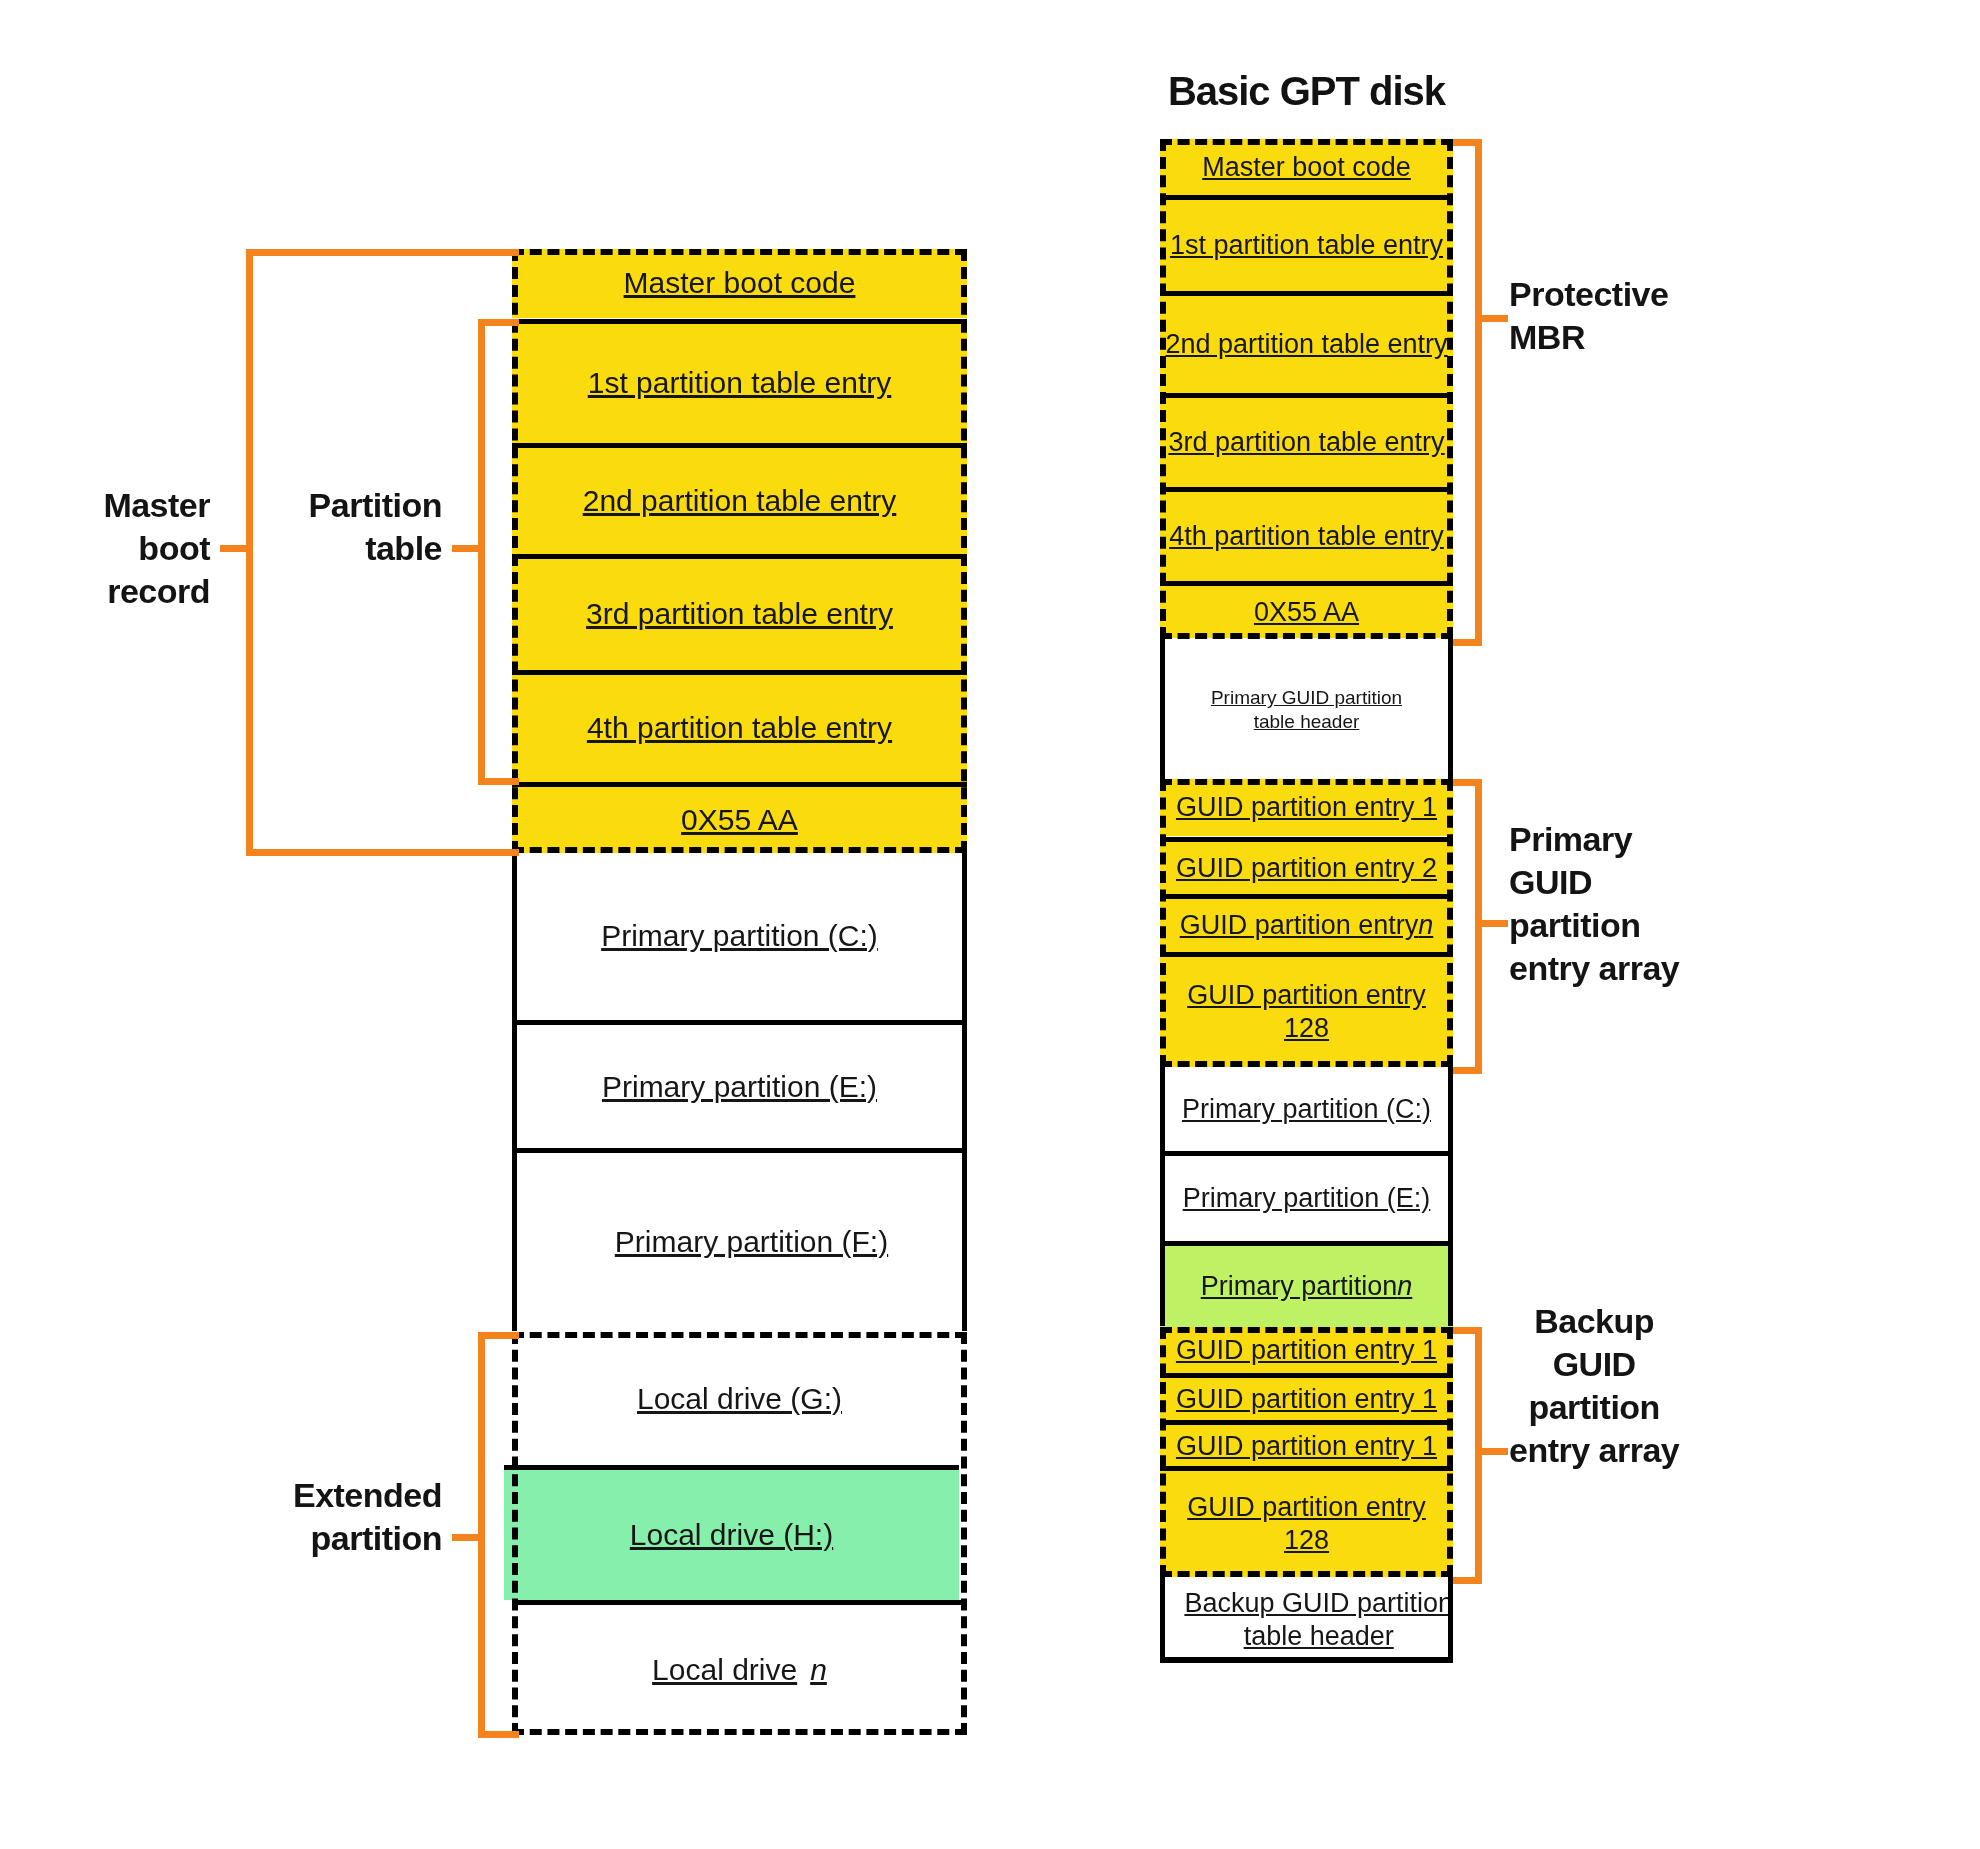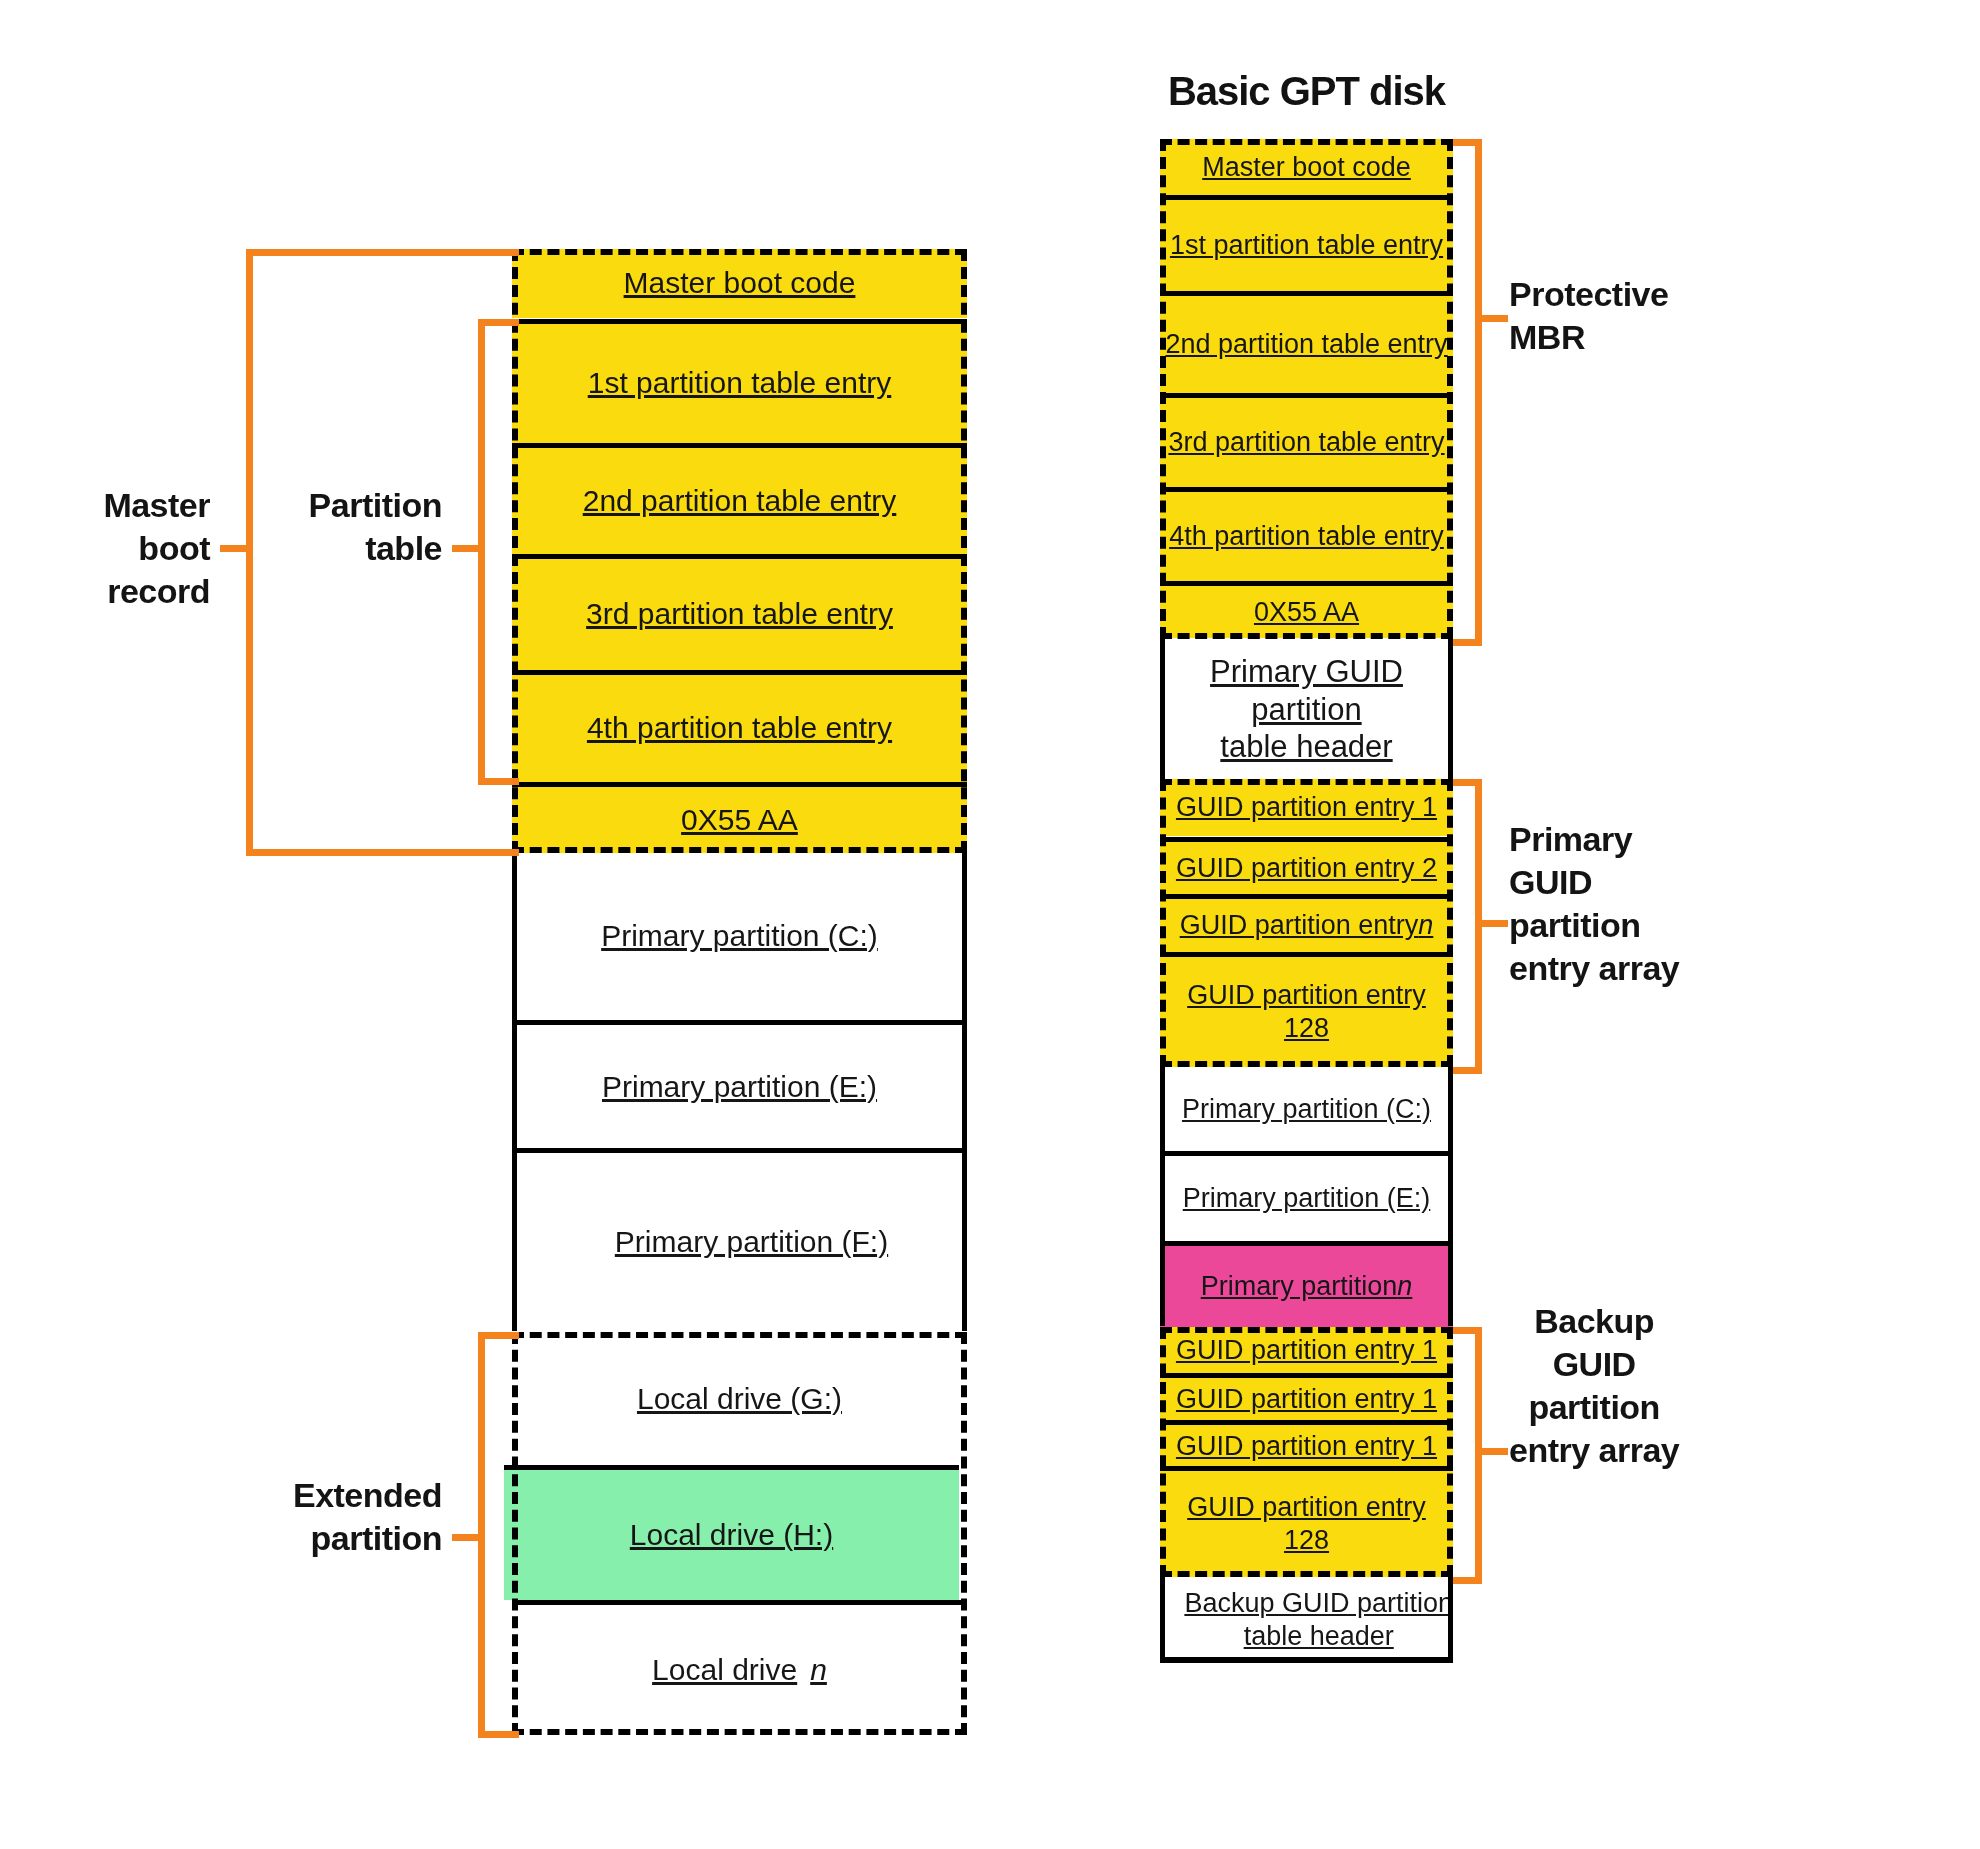--- a/index.html
+++ b/index.html
@@ -71,32 +71,32 @@
       <div class="orange-piece" style="background: rgb(245, 131, 29); left: 452px; top: 1534px; width: 26px; height: 7px;"></div>
       <div class="bracket-label" style="top: 1474px; right: 1538px; text-align: right;">Extended
 partition</div>
       <div class="box" style="left: 1160px; width: 293px; top: 139px; height: 56px; font-size: 27px; background: rgb(250, 219, 13);"><span>Master boot code</span></div>
       <div class="box divided" style="left: 1160px; width: 293px; top: 195px; height: 96px; font-size: 27px; background: rgb(250, 219, 13);"><span>1st partition table entry</span></div>
       <div class="box divided" style="left: 1160px; width: 293px; top: 291px; height: 102px; font-size: 27px; background: rgb(250, 219, 13);"><span>2nd partition table entry</span></div>
       <div class="box divided" style="left: 1160px; width: 293px; top: 393px; height: 94px; font-size: 27px; background: rgb(250, 219, 13);"><span>3rd partition table entry</span></div>
       <div class="box divided" style="left: 1160px; width: 293px; top: 487px; height: 94px; font-size: 27px; background: rgb(250, 219, 13);"><span>4th partition table entry</span></div>
       <div class="box divided" style="left: 1160px; width: 293px; top: 581px; height: 57px; font-size: 27px; background: rgb(250, 219, 13);"><span>0X55 AA</span></div>
       <div class="outline dashed" style="left: 1160px; width: 293px; top: 139px; height: 500px;"></div>
-      <div class="box" style="left: 1160px; width: 293px; top: 639px; height: 141px; font-size: 31px; background: rgb(255, 255, 255);"><span>Primary GUID partition
+      <div class="box" style="left: 1160px; width: 293px; top: 639px; height: 141px; font-size: 19px; background: rgb(255, 255, 255);"><span>Primary GUID partition
 table header</span></div>
       <div class="outline sides" style="left: 1160px; width: 293px; top: 639px; height: 141px;"></div>
       <div class="box" style="left: 1160px; width: 293px; top: 779px; height: 57px; font-size: 27px; background: rgb(250, 219, 13);"><span>GUID partition entry 1</span></div>
       <div class="box divided" style="left: 1160px; width: 293px; top: 837px; height: 57px; font-size: 27px; background: rgb(250, 219, 13);"><span>GUID partition entry 2</span></div>
       <div class="box divided" style="left: 1160px; width: 293px; top: 894px; height: 58px; font-size: 27px; background: rgb(250, 219, 13);"><span>GUID partition entry </span><i>n</i></div>
       <div class="box divided" style="left: 1160px; width: 293px; top: 952px; height: 115px; font-size: 27px; background: rgb(250, 219, 13);"><span>GUID partition entry
 128</span></div>
       <div class="outline dashed" style="left: 1160px; width: 293px; top: 779px; height: 288px;"></div>
       <div class="box" style="left: 1160px; width: 293px; top: 1067px; height: 84px; font-size: 27px; background: rgb(255, 255, 255);"><span>Primary partition (C:)</span></div>
       <div class="box divided" style="left: 1160px; width: 293px; top: 1151px; height: 89px; font-size: 27px; background: rgb(255, 255, 255);"><span>Primary partition (E:)</span></div>
-      <div class="box divided" style="left: 1160px; width: 293px; top: 1241px; height: 86px; font-size: 27px; background: #ec4899;"><span>Primary partition </span><i>n</i></div>
+      <div class="box divided" style="left: 1160px; width: 293px; top: 1241px; height: 86px; font-size: 27px; background: #bef264;"><span>Primary partition </span><i>n</i></div>
       <div class="outline sides" style="left: 1160px; width: 293px; top: 1067px; height: 259px;"></div>
       <div class="box" style="left: 1160px; width: 293px; top: 1327px; height: 47px; font-size: 27px; background: rgb(250, 219, 13);"><span>GUID partition entry 1</span></div>
       <div class="box divided" style="left: 1160px; width: 293px; top: 1373px; height: 47px; font-size: 27px; background: rgb(250, 219, 13);"><span>GUID partition entry 1</span></div>
       <div class="box divided" style="left: 1160px; width: 293px; top: 1420px; height: 47px; font-size: 27px; background: rgb(250, 219, 13);"><span>GUID partition entry 1</span></div>
       <div class="box divided" style="left: 1160px; width: 293px; top: 1466px; height: 111px; font-size: 27px; background: rgb(250, 219, 13);"><span>GUID partition entry
 128</span></div>
       <div class="outline dashed" style="left: 1160px; width: 293px; top: 1327px; height: 250px;"></div>
       <div class="box" style="left: 1160px; width: 293px; top: 1577px; height: 86px; font-size: 27px; background: rgb(255, 255, 255); justify-content: flex-end;"><span>Backup GUID partition
 table header</span></div>
       <div class="outline sides bottom-solid" style="left: 1160px; width: 293px; top: 1577px; height: 86px;"></div>

